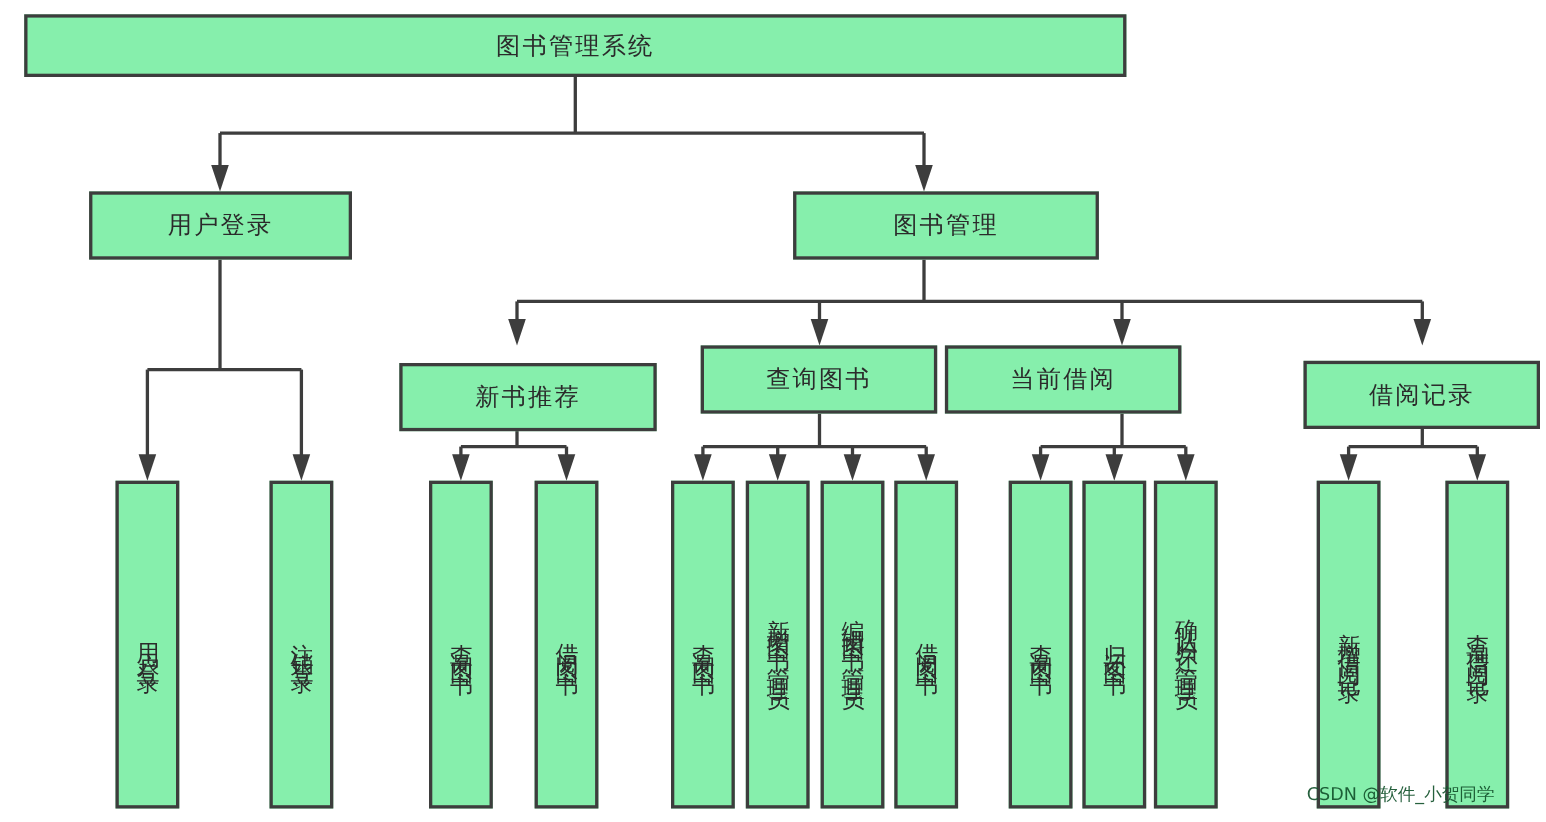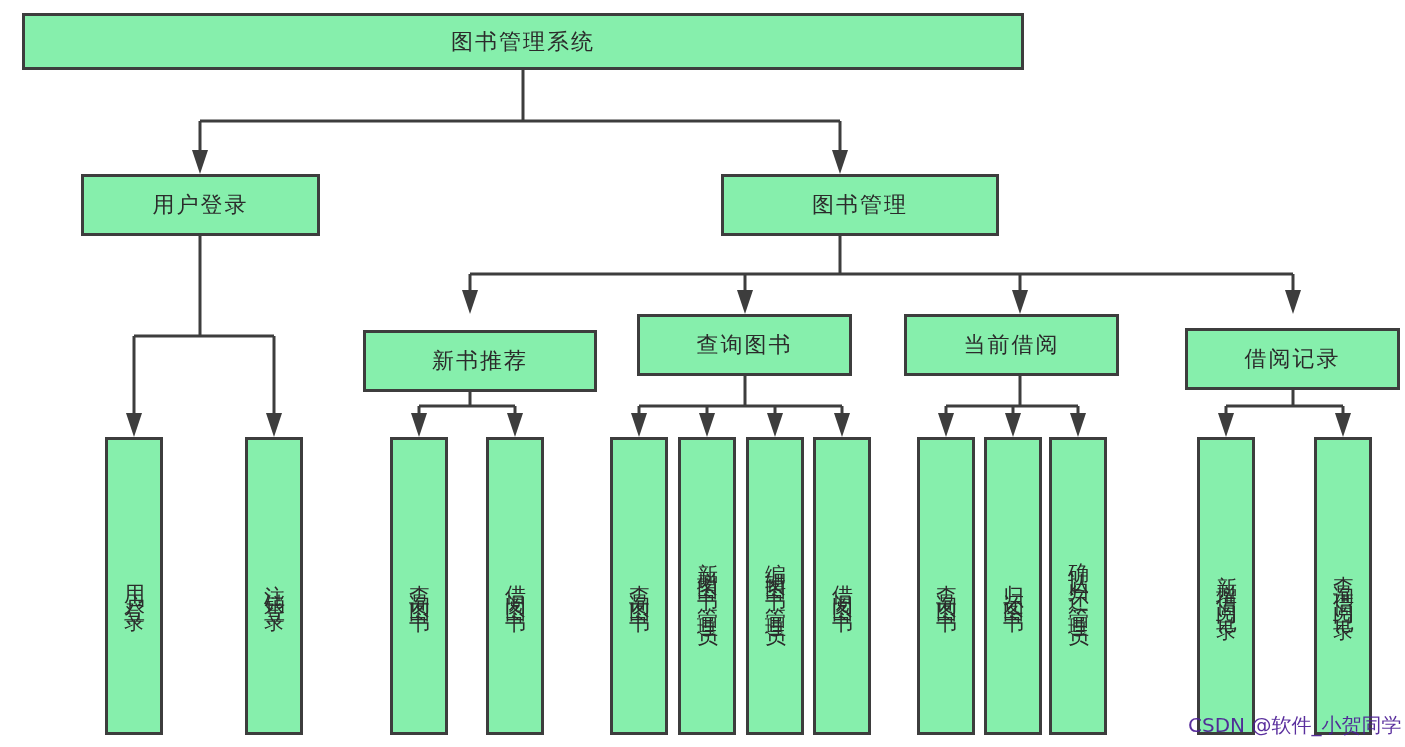--- a/index.html
+++ b/index.html
@@ -42,22 +42,22 @@
     text-orientation: mixed;
     font-size: 21px;
     letter-spacing: 9px;
     line-height: 1;
     white-space: nowrap;
   }
   .watermark {
     position: absolute;
     left: 1188px;
     top: 712px;
-    font-size: 20px;
-    color: #4c1d95;
+    font-size: 16px;
+    color: #14532d;
     opacity: 0.92;
     white-space: nowrap;
     z-index: 5;
   }
 </style>
 </head>
 <body>
 
 <div class="canvas">
 
@@ -129,21 +129,21 @@
     </g>
   </svg>
 
   <div class="node hnode" style="left:22px; top:13px; width:1002px; height:57px;">图书管理系统</div>
 
   <div class="node hnode" style="left:81px; top:174px; width:239px; height:62px;">用户登录</div>
   <div class="node hnode" style="left:721px; top:174px; width:278px; height:62px;">图书管理</div>
 
   <div class="node hnode" style="left:363px; top:330px; width:234px; height:62px;">新书推荐</div>
   <div class="node hnode" style="left:637px; top:314px; width:215px; height:62px;">查询图书</div>
-  <div class="node hnode" style="left:904px; top:314px; width:215px; height:62px;text-align:right;">当前借阅</div>
+  <div class="node hnode" style="left:859px; top:314px; width:215px; height:62px;text-align:right;">当前借阅</div>
   <div class="node hnode" style="left:1185px; top:328px; width:215px; height:62px;">借阅记录</div>
 
   <div class="node leaf" style="left:105px; top:437px; width:58px; height:298px;">用户登录</div>
   <div class="node leaf" style="left:245px; top:437px; width:58px; height:298px;">注销登录</div>
 
   <div class="node leaf" style="left:390px; top:437px; width:58px; height:298px;">查询图书</div>
   <div class="node leaf" style="left:486px; top:437px; width:58px; height:298px;">借阅图书</div>
 
   <div class="node leaf" style="left:610px; top:437px; width:58px; height:298px;">查询图书</div>
   <div class="node leaf" style="left:678px; top:437px; width:58px; height:298px;">新增图书（管理员）</div>

